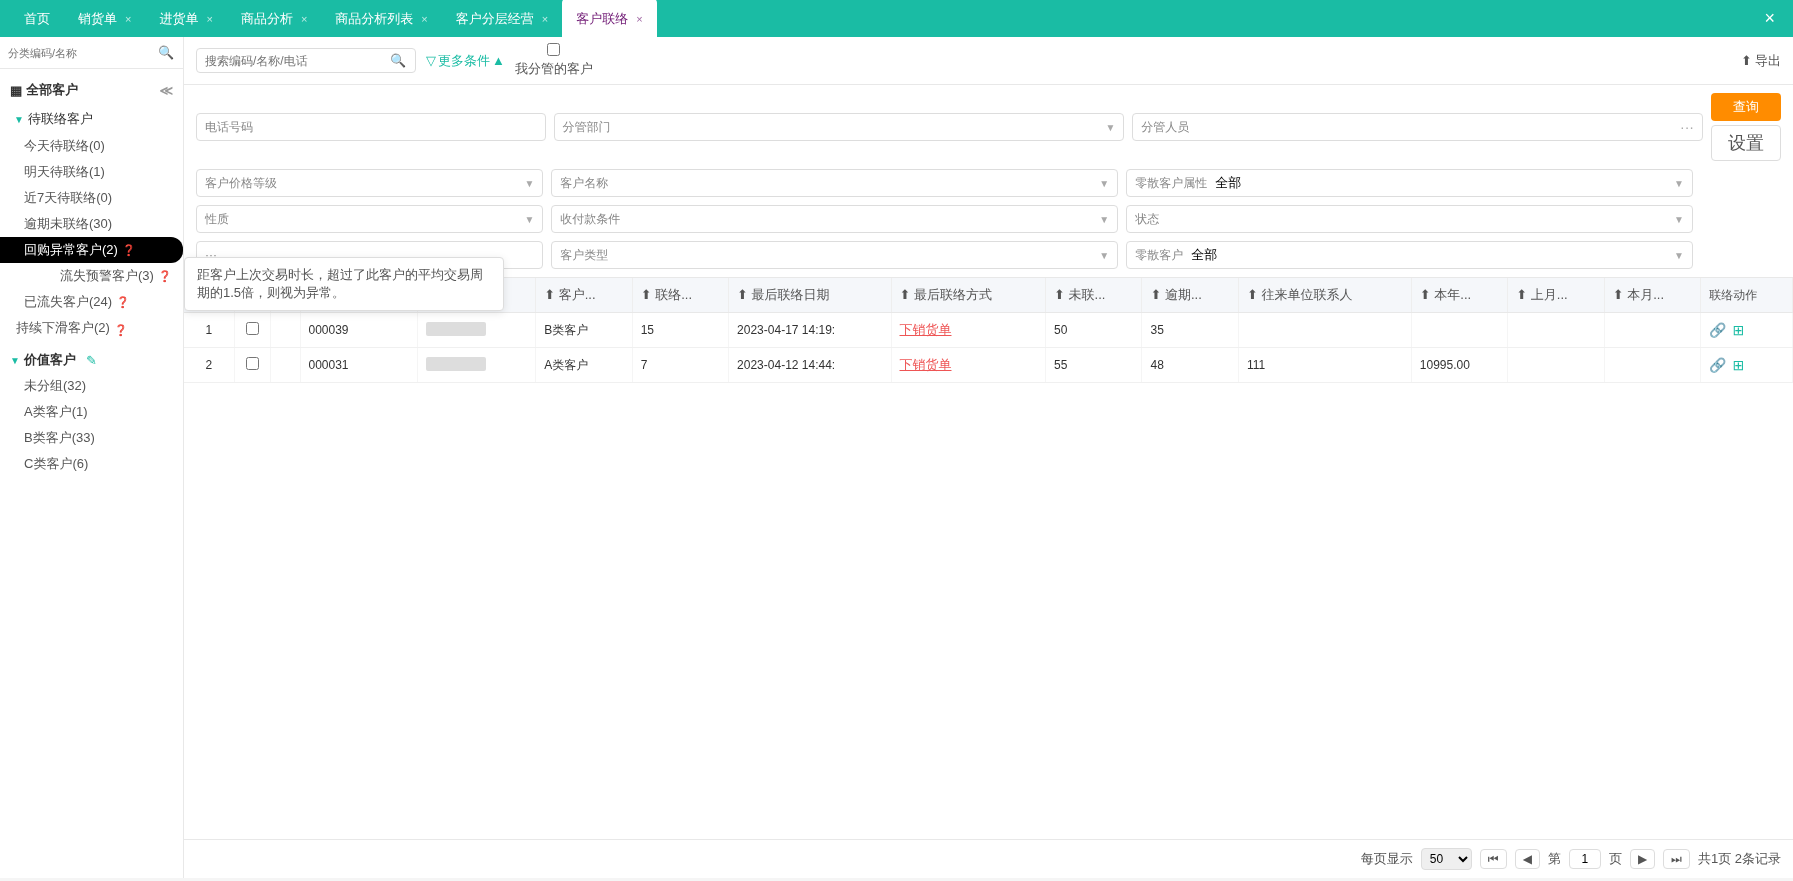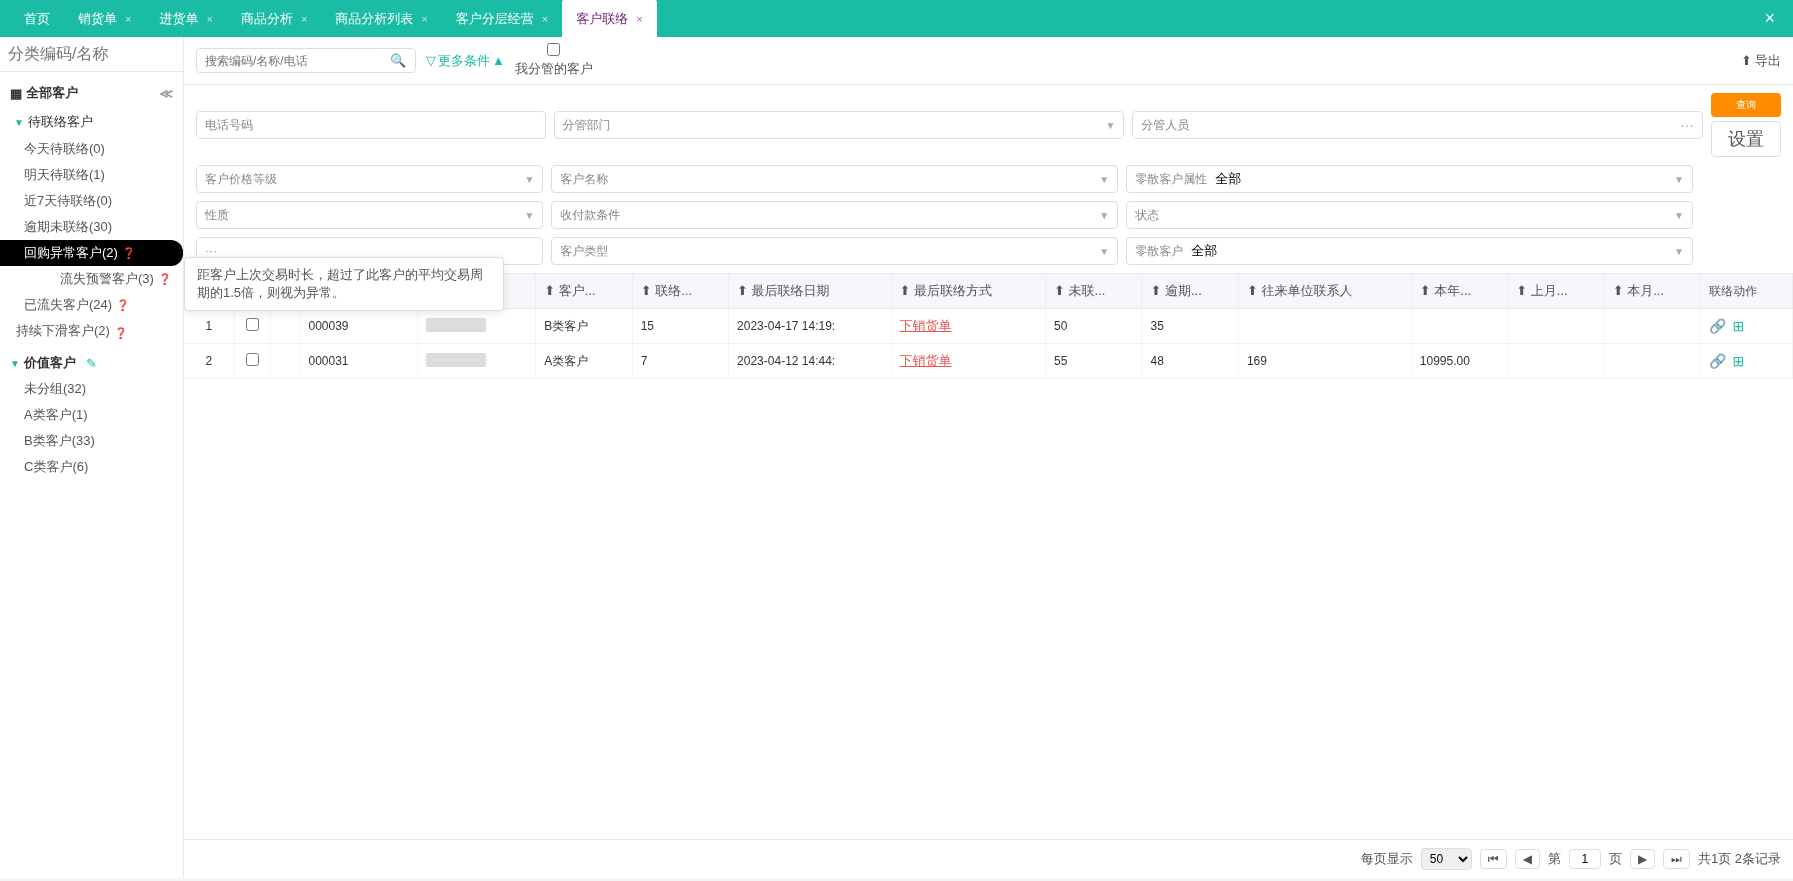--- a/index.html
+++ b/index.html
@@ -30,21 +30,21 @@
     
     .sidebar {
       width: 184px; background: #fff; border-right: 1px solid #e8e8e8;
       display: flex; flex-direction: column; flex-shrink: 0; overflow: hidden;
     }
     .sidebar-search {
       display: flex; align-items: center; padding: 8px;
       border-bottom: 1px solid #e8e8e8; gap: 4px;
     }
     .sidebar-search input {
-      flex: 1; border: none; outline: none; font-size: 16px; color: #666;
+      flex: 1; border: none; outline: none; font-size: 11px; color: #666;
     }
     .sidebar-search .search-icon { color: #999; cursor: pointer; }
 
     .sidebar-tree { flex: 1; overflow-y: auto; padding: 6px 0; }
     .tree-header {
       display: flex; align-items: center; padding: 6px 10px;
       font-weight: bold; color: #333; gap: 4px;
     }
     .tree-header .collapse-icon { color: #999; cursor: pointer; margin-left: auto; }
     .tree-section-title {
@@ -96,21 +96,21 @@
       border: 1px solid #ddd; border-radius: 4px; padding: 4px 8px;
       gap: 4px; min-height: 28px; background: #fff;
     }
     .filter-field label { color: #888; font-size: 12px; flex-shrink: 0; }
     .filter-field input { border: none; outline: none; font-size: 12px; flex: 1; }
     .filter-field .chevron { color: #aaa; margin-left: auto; font-size: 10px; }
     .filter-field .dots { color: #aaa; margin-left: auto; font-size: 14px; }
     .action-btns { display: flex; flex-direction: column; gap: 4px; }
     .btn-query {
       background: #ff8c00; color: #fff; border: none; border-radius: 4px;
-      padding: 5px 4px; cursor: pointer; font-size: 10px; white-space: nowrap;
+      padding: 5px 4px; cursor: pointer; font-size: 13px; white-space: nowrap;
     }
     .btn-settings {
       background: #fff; color: #555; border: 1px solid #ddd; border-radius: 4px;
       padding: 5px 16px; cursor: pointer; font-size: 18px; white-space: nowrap;
     }
 
     
     .table-area { flex: 1; overflow: auto; background: #fff; margin: 0; }
     table { width: 100%; border-collapse: collapse; }
     thead tr { background: #f5f7fa; }
@@ -446,21 +446,21 @@
               <span style="display:inline-block;width:60px;height:14px;background:#ddd;border-radius:2px;"></span>
             </td>
             <td>A类客户</td>
             <td>7</td>
             <td>2023-04-12 14:44:</td>
             <td>
               <span class="link-text">下销货单</span>
             </td>
             <td>55</td>
             <td>48</td>
-            <td>169</td>
+            <td>111</td>
             <td>10995.00</td>
             <td></td>
             <td></td>
             <td>
               <div class="action-icons">
                 <span class="action-icon">🔗</span>
                 <span class="action-icon">⊞</span>
               </div>
             </td>
           </tr>

